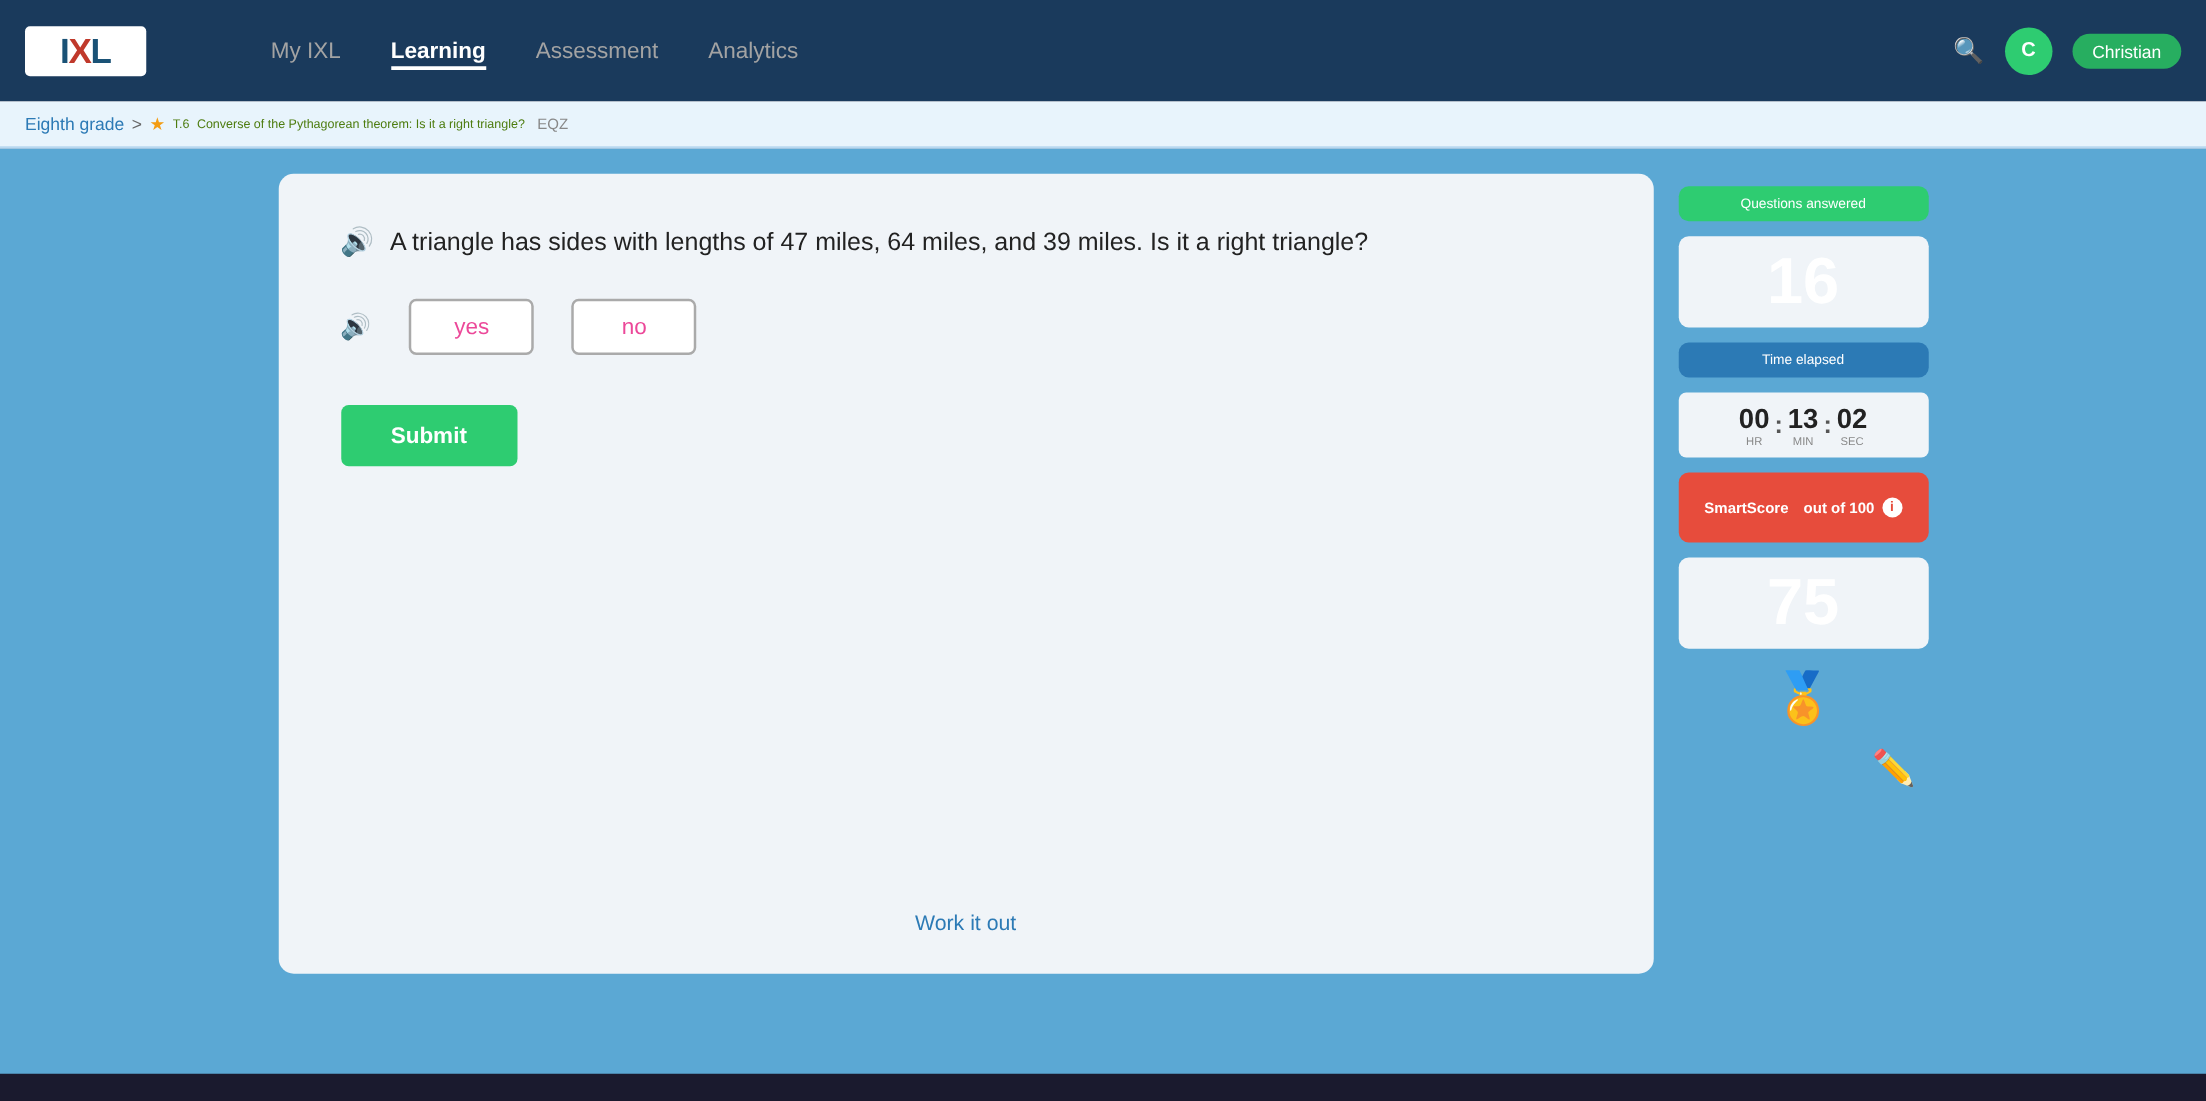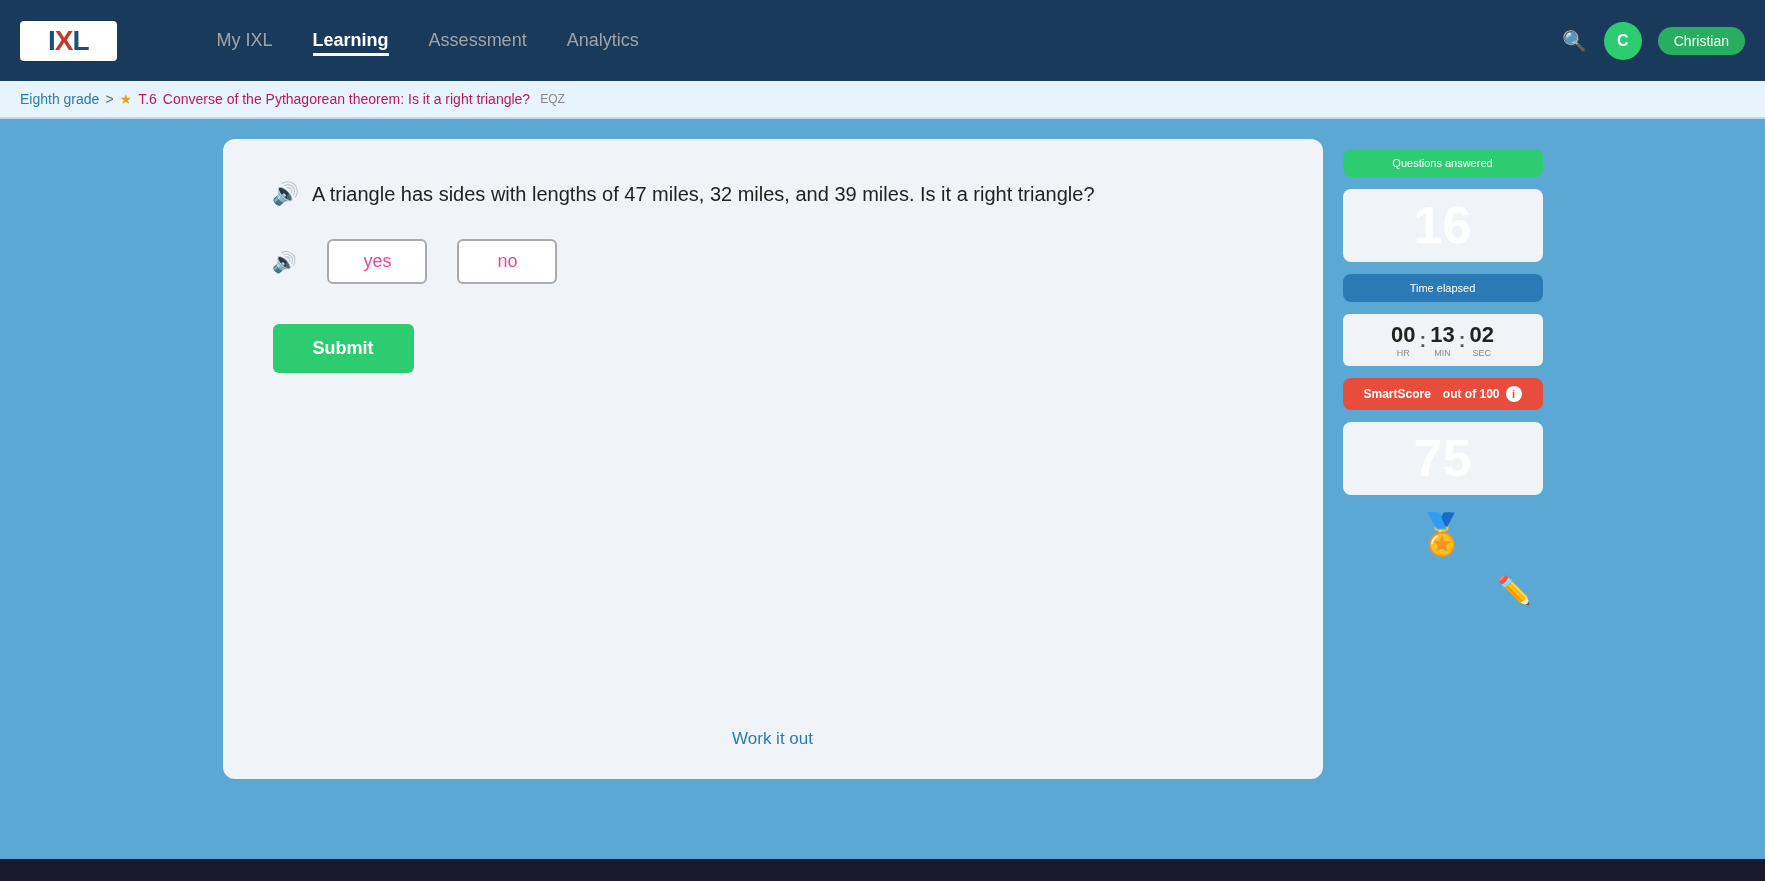--- a/index.html
+++ b/index.html
@@ -99,22 +99,22 @@
       cursor: pointer;
       text-decoration: none;
     }
     .breadcrumb-separator {
       color: #666;
     }
     .breadcrumb-star {
       color: #f39c12;
     }
     .breadcrumb-current {
-      color: #be185d;
-      font-size: 14px;
+      color: #4d7c0f;
+      font-size: 10px;
     }
     .breadcrumb-code {
       color: #888;
       font-size: 12px;
       margin-left: 4px;
     }
 
     
     .main-area {
       background: #5ba8d4;
@@ -279,21 +279,21 @@
       font-size: 20px;
       font-weight: bold;
       color: #555;
       padding-bottom: 6px;
     }
 
     .smart-score-box {
       background: #e74c3c;
       color: #fff;
       border-radius: 8px;
-      padding: 8px 12px;
+      padding: 20px 12px;
       text-align: center;
       font-size: 12px;
       font-weight: bold;
       display: flex;
       align-items: center;
       justify-content: center;
       gap: 6px;
     }
     .smart-score-box .info-icon {
       background: #fff;
@@ -361,21 +361,21 @@
   <span class="breadcrumb-current">T.6</span>
   <span class="breadcrumb-current">Converse of the Pythagorean theorem: Is it a right triangle?</span>
   <span class="breadcrumb-code">EQZ</span>
 </div>
 
 <div class="main-area">
 
   <div class="question-card">
     <div class="question-header">
       <span class="speaker-icon">🔊</span>
-      <div class="question-text">A triangle has sides with lengths of 47 miles, 32 miles, and 39 miles. Is it a right triangle?</div>
+      <div class="question-text">A triangle has sides with lengths of 47 miles, 64 miles, and 39 miles. Is it a right triangle?</div>
     </div>
 
     <div class="answer-row">
       <span class="answer-speaker">🔊</span>
       <button class="answer-btn">yes</button>
       <button class="answer-btn">no</button>
     </div>
 
     <button class="submit-btn">Submit</button>
 

